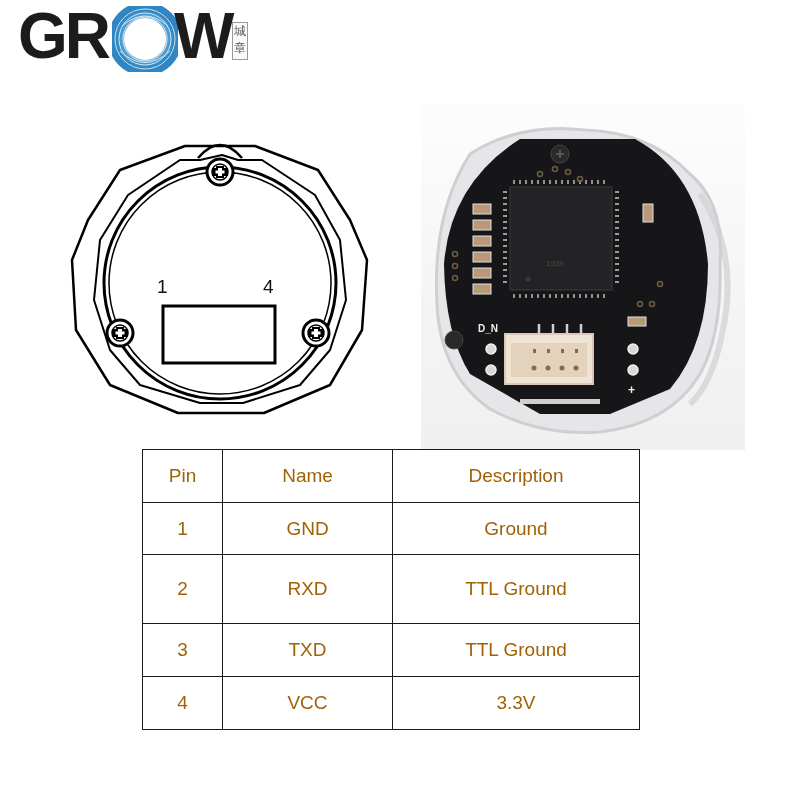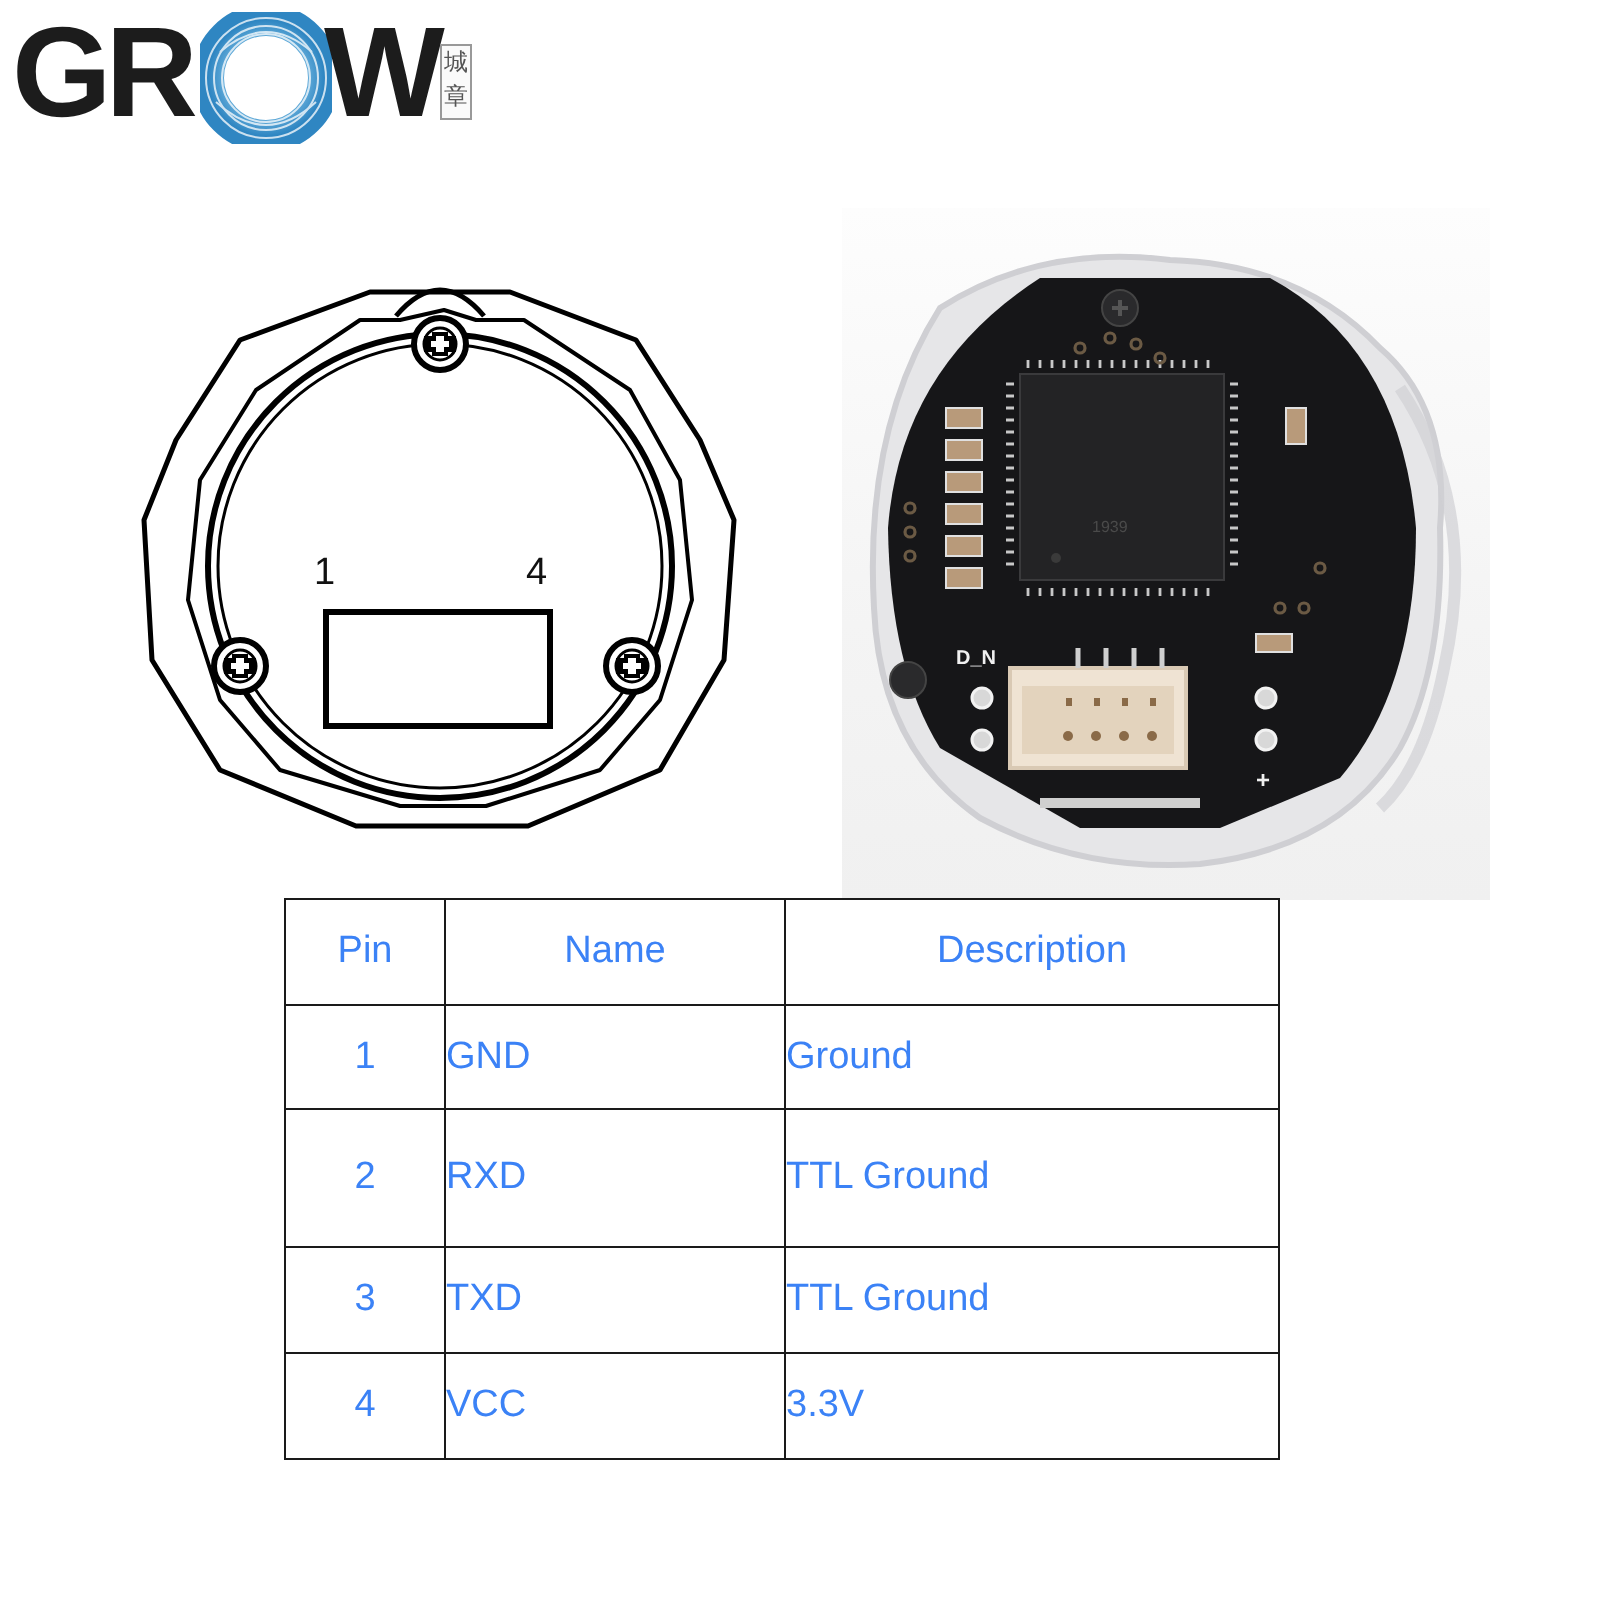--- a/index.html
+++ b/index.html
@@ -4,21 +4,21 @@
   <style>
     html, body { margin: 0; padding: 0; }
     body {
       width: 800px; height: 800px; position: relative; overflow: hidden;
       background: #ffffff;
       font-family: "Liberation Sans", sans-serif;
     }
     .abs { position: absolute; }
 
     
-    #logo { left: 2px; top: 0; width: 260px; height: 80px; }
+    #logo { left: 14px; top: 0; width: 260px; height: 80px; }
     .logo-text {
       position: absolute; top: 4px; font-weight: bold; font-size: 64px; line-height: 64px;
       color: #1c1c1c; letter-spacing: -3px; font-family: "Liberation Sans", sans-serif;
     }
     .seal {
       position: absolute; left: 218px; top: 22px; width: 14px; height: 36px;
       border: 1px solid #999; font-family: "DejaVu Serif", serif; font-size: 12px;
       line-height: 17px; color: #555; text-align: center; writing-mode: horizontal-tb;
       background: #fafafa;
     }
@@ -31,28 +31,28 @@
     
     #photo {
       left: 421px; top: 104px; width: 324px; height: 346px;
       background: linear-gradient(180deg, #fdfdfd 0%, #f4f4f4 60%, #f0f0f0 100%);
     }
 
     
     #pin-table {
       position: absolute; left: 142px; top: 449px; width: 497px;
       border-collapse: collapse; table-layout: fixed;
-      font-size: 19px; color: #3b82f6;
+      font-size: 19px; color: #a16207;
     }
     #pin-table td, #pin-table th {
       border: 1.5px solid #1a1a1a; font-weight: normal; padding: 0;
     }
     #pin-table th { height: 52px; text-align: center; }
     #pin-table td.pin { text-align: center; }
-    #pin-table td.name, #pin-table td.desc { text-align: left; }
+    #pin-table td.name, #pin-table td.desc { text-align: center; }
     .r1 td { height: 51px; }
     .r2 td { height: 68px; }
     .r3 td { height: 52px; }
     .r4 td { height: 52px; }
   </style>
 </head>
 <body>
 
 <div id="logo" class="abs">
   <span class="logo-text" style="left:4px;">GR</span>

